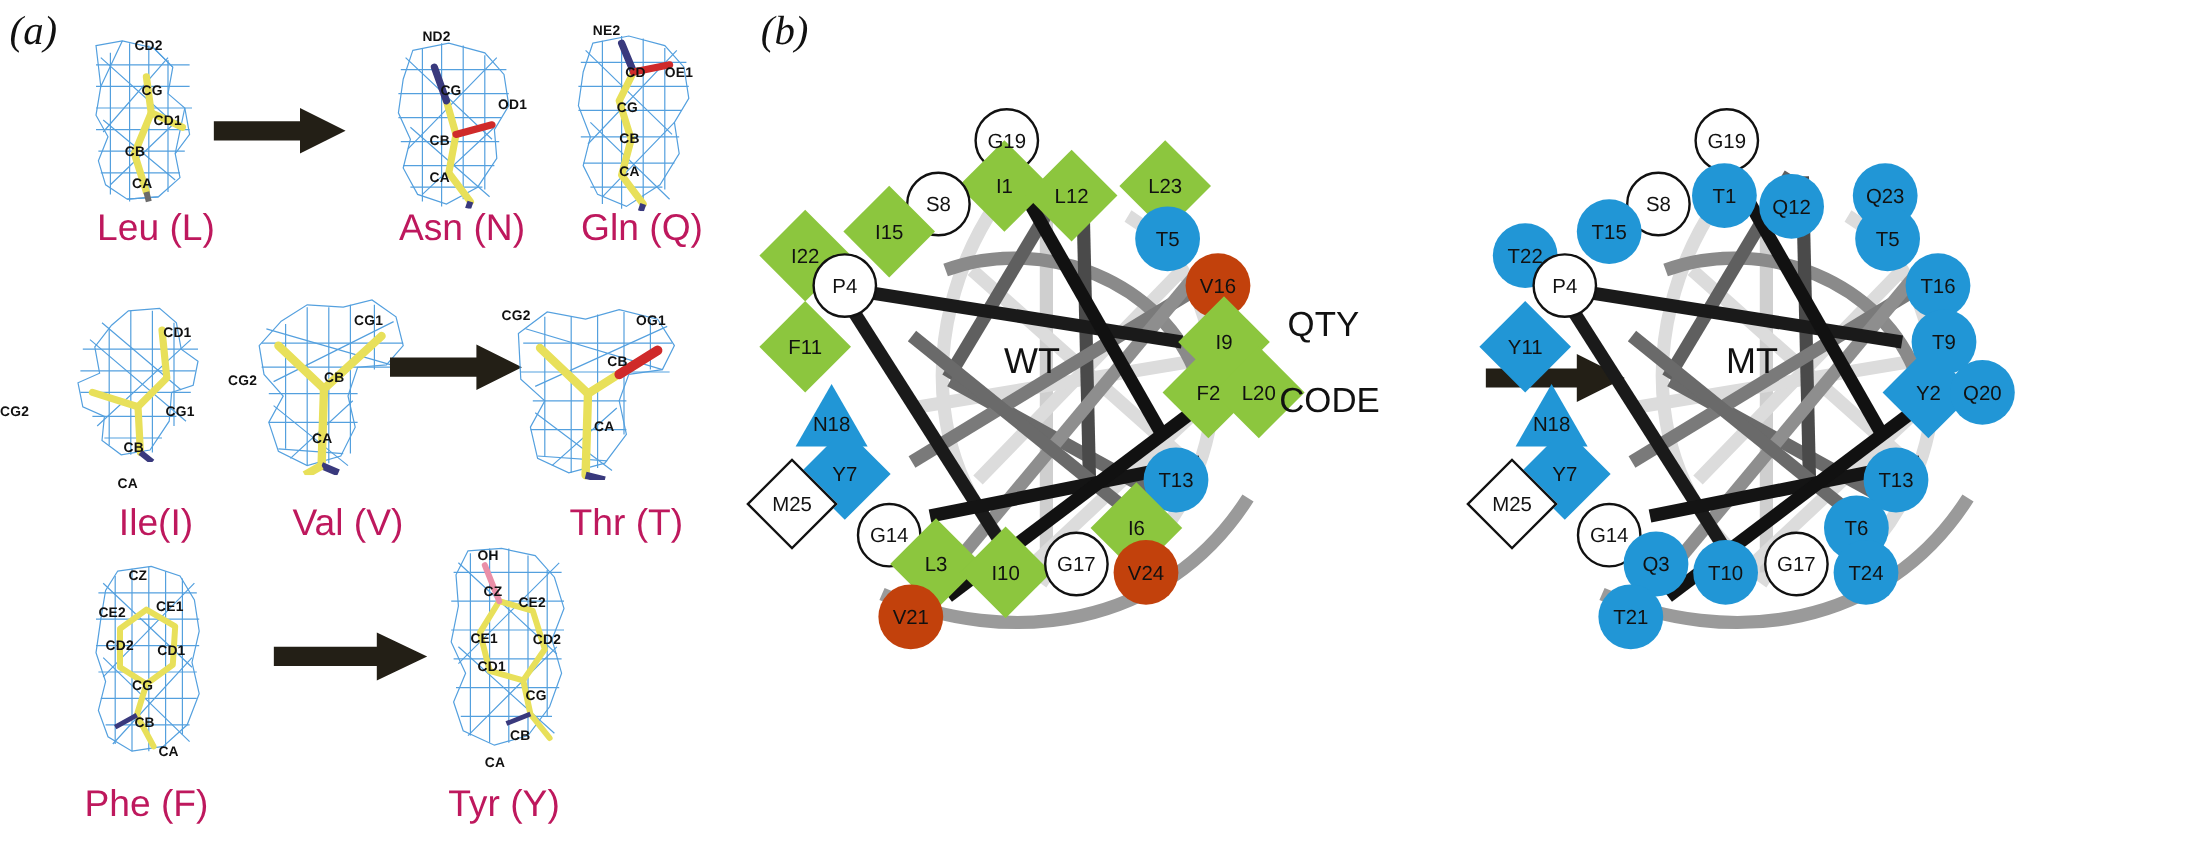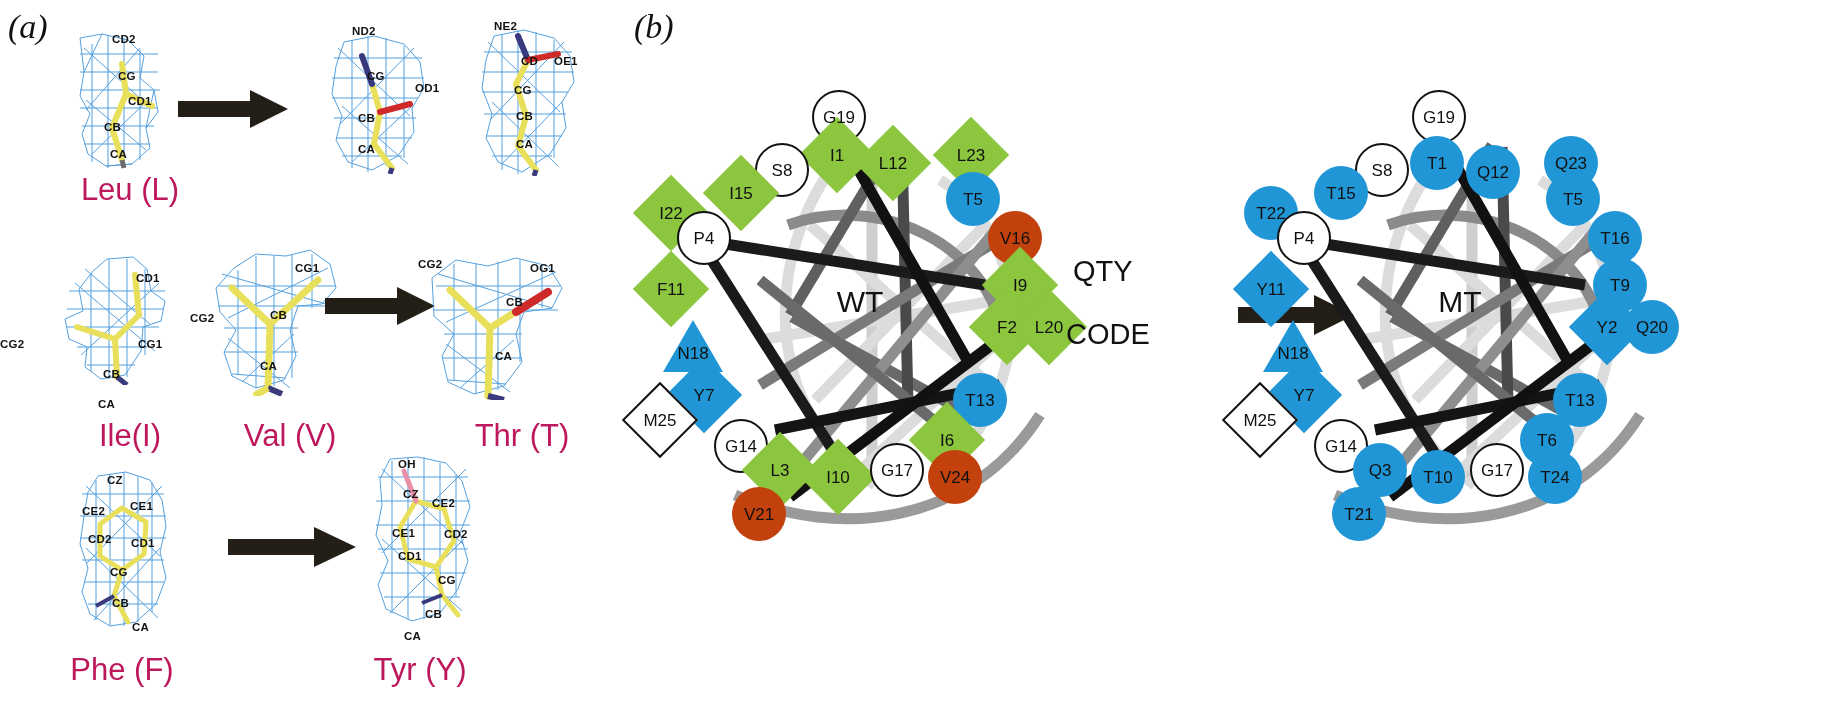--- a/index.html
+++ b/index.html
@@ -86,20 +86,21 @@
       <path d="M54 52 L44 24" stroke="#39397d" stroke-width="6" stroke-linecap="round"></path>
       <path d="M62 80 L92 72" stroke="#cf2a2a" stroke-width="6" stroke-linecap="round"></path>
       <path d="M74 136 L72 142" stroke="#39397d" stroke-width="5"></path>
     </svg>
   </div>
   <div class="atom-label" style="left:352px;top:25px;">ND2</div>
   <div class="atom-label" style="left:367px;top:70px;">CG</div>
   <div class="atom-label" style="left:415px;top:82px;">OD1</div>
   <div class="atom-label" style="left:358px;top:112px;">CB</div>
   <div class="atom-label" style="left:358px;top:143px;">CA</div>
+  <div class="res-name" style="left:295px;top:172px;width:180px;">Asn (N)</div>
 
   <div class="mesh-box" style="left:470px;top:28px;width:126px;height:148px;">
     <svg width="126" height="148" viewBox="0 0 126 148">
       <g stroke="#4b9bdd" stroke-width="1" fill="none" opacity="0.95">
         <path d="M24 8 L54 2 L84 10 L100 28 L104 54 L92 74 L96 100 L80 126 L52 144 L28 134 L16 110 L22 86 L12 60 L16 32 Z"></path>
         <path d="M32 6 L32 142 M48 2 L48 146 M66 4 L66 140 M84 12 L84 130"></path>
         <path d="M14 24 L102 24 M12 44 L104 44 M12 64 L98 64 M14 86 L96 86 M16 108 L92 108 M22 128 L82 128"></path>
         <path d="M18 14 L90 84 M94 14 L20 92 M22 74 L88 138 M92 74 L32 136"></path>
       </g>
       <g stroke="#e8e05a" stroke-width="6" fill="none" stroke-linecap="round" stroke-linejoin="round">
@@ -109,20 +110,21 @@
       <path d="M58 32 L88 26" stroke="#cf2a2a" stroke-width="6" stroke-linecap="round"></path>
       <path d="M66 142 L64 148" stroke="#39397d" stroke-width="5"></path>
     </svg>
   </div>
   <div class="atom-label" style="left:494px;top:20px;">NE2</div>
   <div class="atom-label" style="left:521px;top:55px;">CD</div>
   <div class="atom-label" style="left:554px;top:55px;">OE1</div>
   <div class="atom-label" style="left:514px;top:84px;">CG</div>
   <div class="atom-label" style="left:516px;top:110px;">CB</div>
   <div class="atom-label" style="left:516px;top:138px;">CA</div>
+  <div class="res-name" style="left:445px;top:172px;width:180px;">Gln (Q)</div>
 
   <div class="mesh-box" style="left:55px;top:255px;width:130px;height:130px;">
     <svg width="130" height="130" viewBox="0 0 130 130">
       <g stroke="#4b9bdd" stroke-width="1" fill="none" opacity="0.95">
         <path d="M52 4 L78 2 L92 14 L96 36 L110 46 L106 66 L88 72 L86 96 L70 120 L46 124 L30 112 L32 92 L14 84 L10 64 L28 56 L24 34 L38 16 Z"></path>
         <path d="M36 18 L36 116 M54 4 L54 124 M72 4 L72 122 M90 14 L90 100"></path>
         <path d="M14 36 L110 36 M12 54 L108 54 M12 72 L104 72 M22 92 L92 92 M32 110 L80 110"></path>
         <path d="M20 28 L100 96 M104 28 L26 100 M30 14 L96 70"></path>
       </g>
       <g stroke="#e8e05a" stroke-width="6" fill="none" stroke-linecap="round" stroke-linejoin="round">

